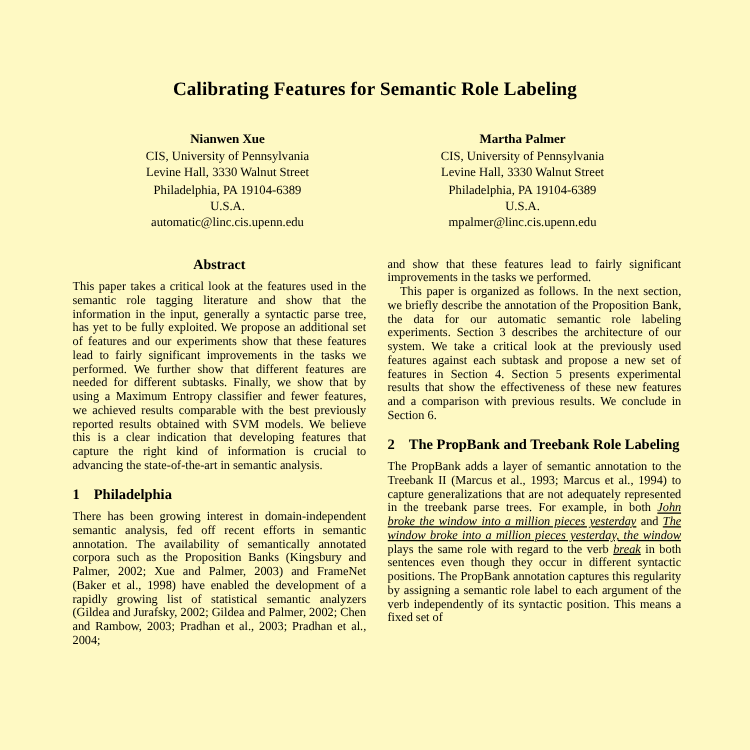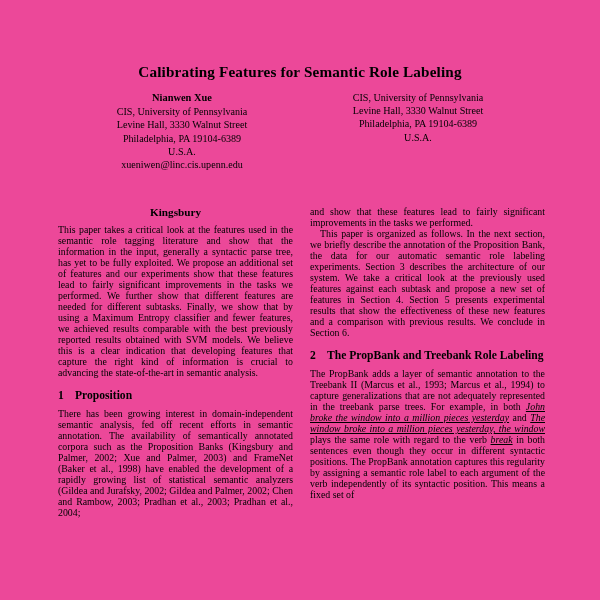--- a/index.html
+++ b/index.html
@@ -12,42 +12,42 @@
     height: 600px;
     overflow: hidden;
     font-family: "Liberation Serif", "DejaVu Serif", serif;
     color: #000000;
     -webkit-font-smoothing: antialiased;
   }
   #paper {
     position: relative;
     width: 600px;
     height: 600px;
-    background: #ec4899;
+    background: #fef9c3;
     box-sizing: border-box;
   }
 
   
   .title-block {
     padding-top: 62px;
     text-align: center;
   }
   .paper-title {
     font-size: 15.2px;
     font-weight: bold;
     letter-spacing: 0.15px;
     line-height: 1.25;
     margin: 0;
   }
 
   
   .authors {
     display: flex;
     justify-content: center;
-    margin-top: 10px;
+    margin-top: 24px;
     font-family: Liberation Serif, serif;
   }
   .author-col {
     width: 236px;
     text-align: center;
     font-size: 10.1px;
     line-height: 13.2px;
   }
   .author-name {
     font-weight: bold;
@@ -122,43 +122,45 @@
   </div>
 
   <div class="authors">
 
     <div class="author-col">
       <span class="author-name">Nianwen Xue</span>
       <span class="author-line">CIS, University of Pennsylvania</span>
       <span class="author-line">Levine Hall, 3330 Walnut Street</span>
       <span class="author-line">Philadelphia, PA 19104-6389</span>
       <span class="author-line">U.S.A.</span>
-      <span class="author-line">xueniwen@linc.cis.upenn.edu</span>
+      <span class="author-line">automatic@linc.cis.upenn.edu</span>
     </div>
 
     <div class="author-col">
+      <span class="author-name">Martha Palmer</span>
       <span class="author-line">CIS, University of Pennsylvania</span>
       <span class="author-line">Levine Hall, 3330 Walnut Street</span>
       <span class="author-line">Philadelphia, PA 19104-6389</span>
       <span class="author-line">U.S.A.</span>
+      <span class="author-line">mpalmer@linc.cis.upenn.edu</span>
     </div>
 
   </div>
 
   <div class="columns">
 
     <div class="col col-left">
 
-      <div class="abstract-head">Kingsbury</div>
+      <div class="abstract-head">Abstract</div>
 
       <p class="body-par">This paper takes a critical look at the features used in the semantic role tagging literature and show that the information in the input, generally a syntactic parse tree, has yet to be fully exploited. We propose an additional set of features and our experiments show that these features lead to fairly significant improvements in the tasks we performed. We further show that different features are needed for different subtasks. Finally, we show that by using a Maximum Entropy classifier and fewer features, we achieved results comparable with the best previously reported results obtained with SVM models. We believe this is a clear indication that developing features that capture the right kind of information is crucial to advancing the state-of-the-art in semantic analysis.</p>
 
       <div class="section-head">
         <span class="num">1</span>
-        <span class="txt">Proposition</span>
+        <span class="txt">Philadelphia</span>
       </div>
 
       <p class="body-par">There has been growing interest in domain-independent semantic analysis, fed off recent efforts in semantic annotation. The availability of semantically annotated corpora such as the Proposition Banks (Kingsbury and Palmer, 2002; Xue and Palmer, 2003) and FrameNet (Baker et al., 1998) have enabled the development of a rapidly growing list of statistical semantic analyzers (Gildea and Jurafsky, 2002; Gildea and Palmer, 2002; Chen and Rambow, 2003; Pradhan et al., 2003; Pradhan et al., 2004;</p>
 
     </div>
 
     <div class="col col-right">
 
       <p class="body-par">and show that these features lead to fairly significant improvements in the tasks we performed.</p>
 

